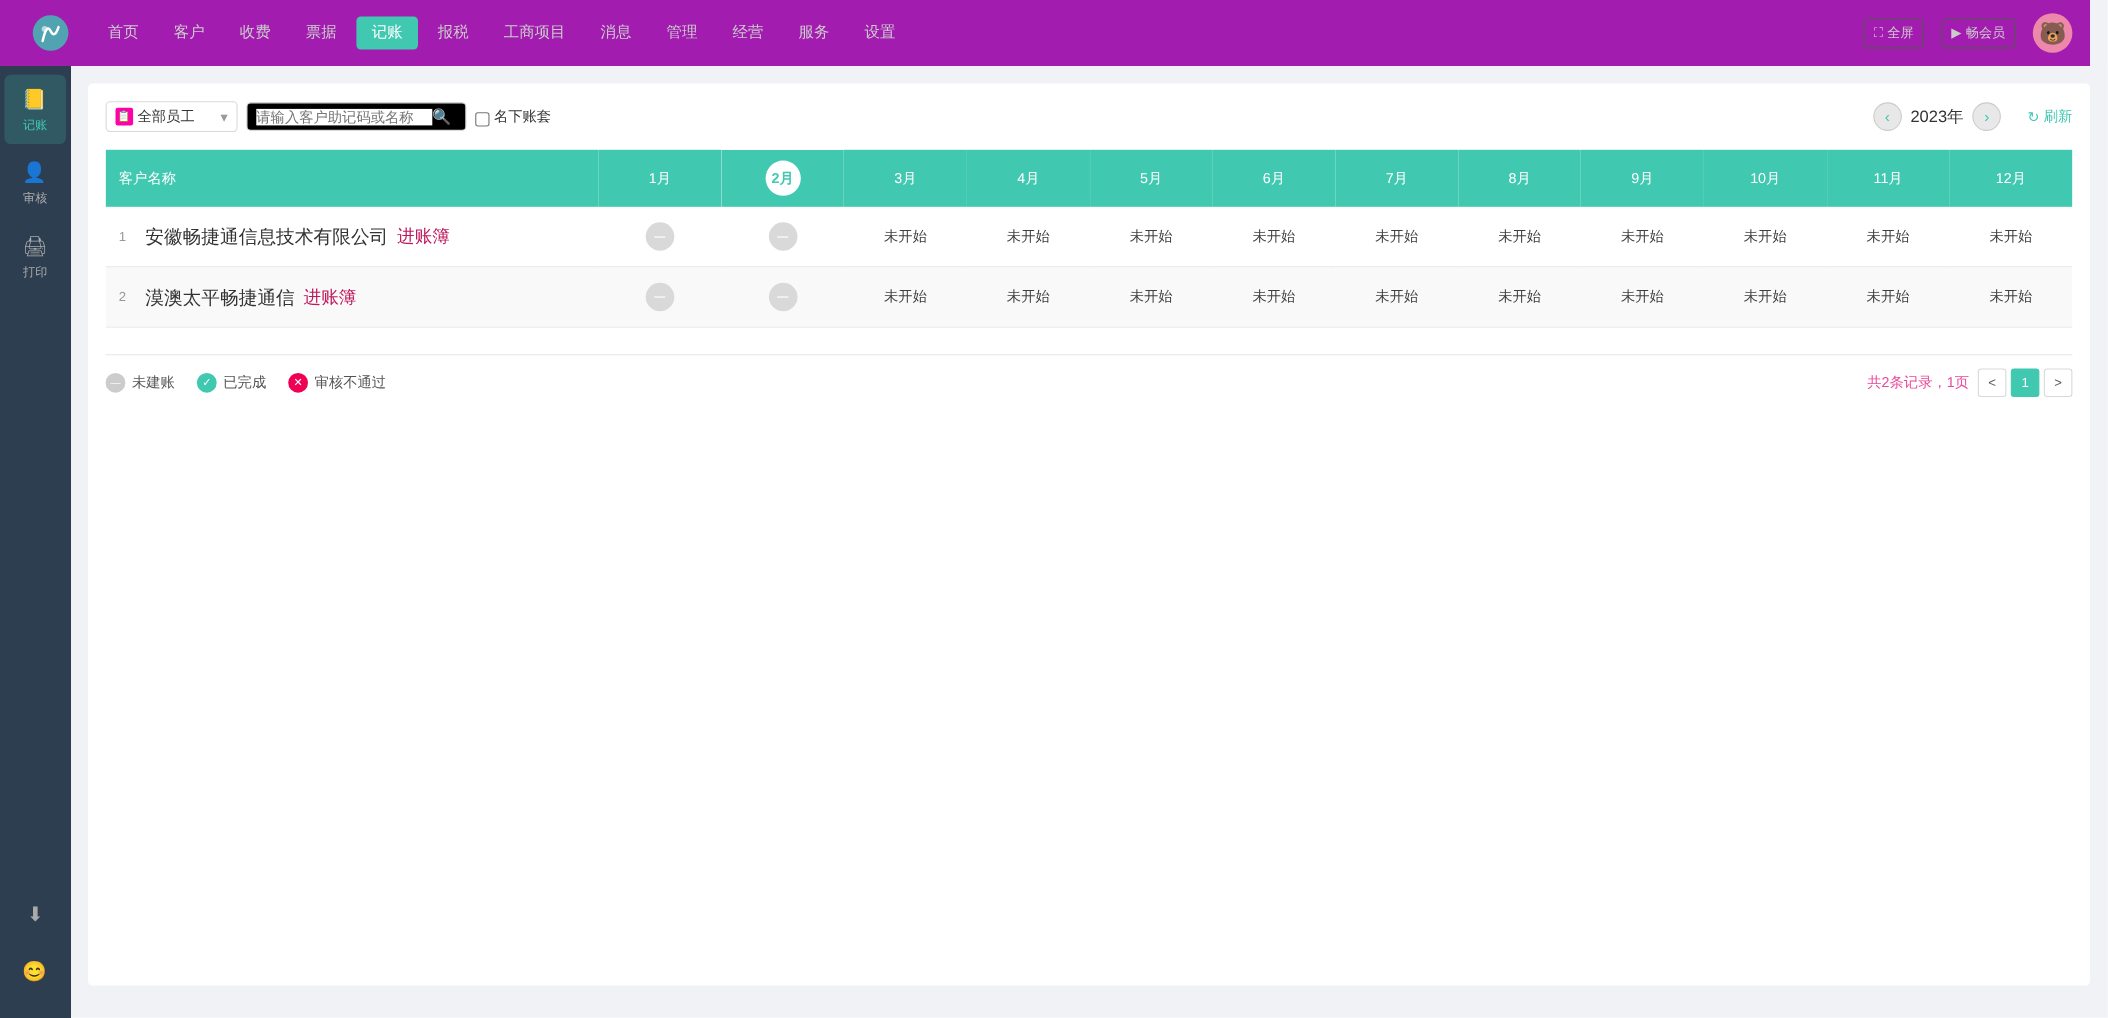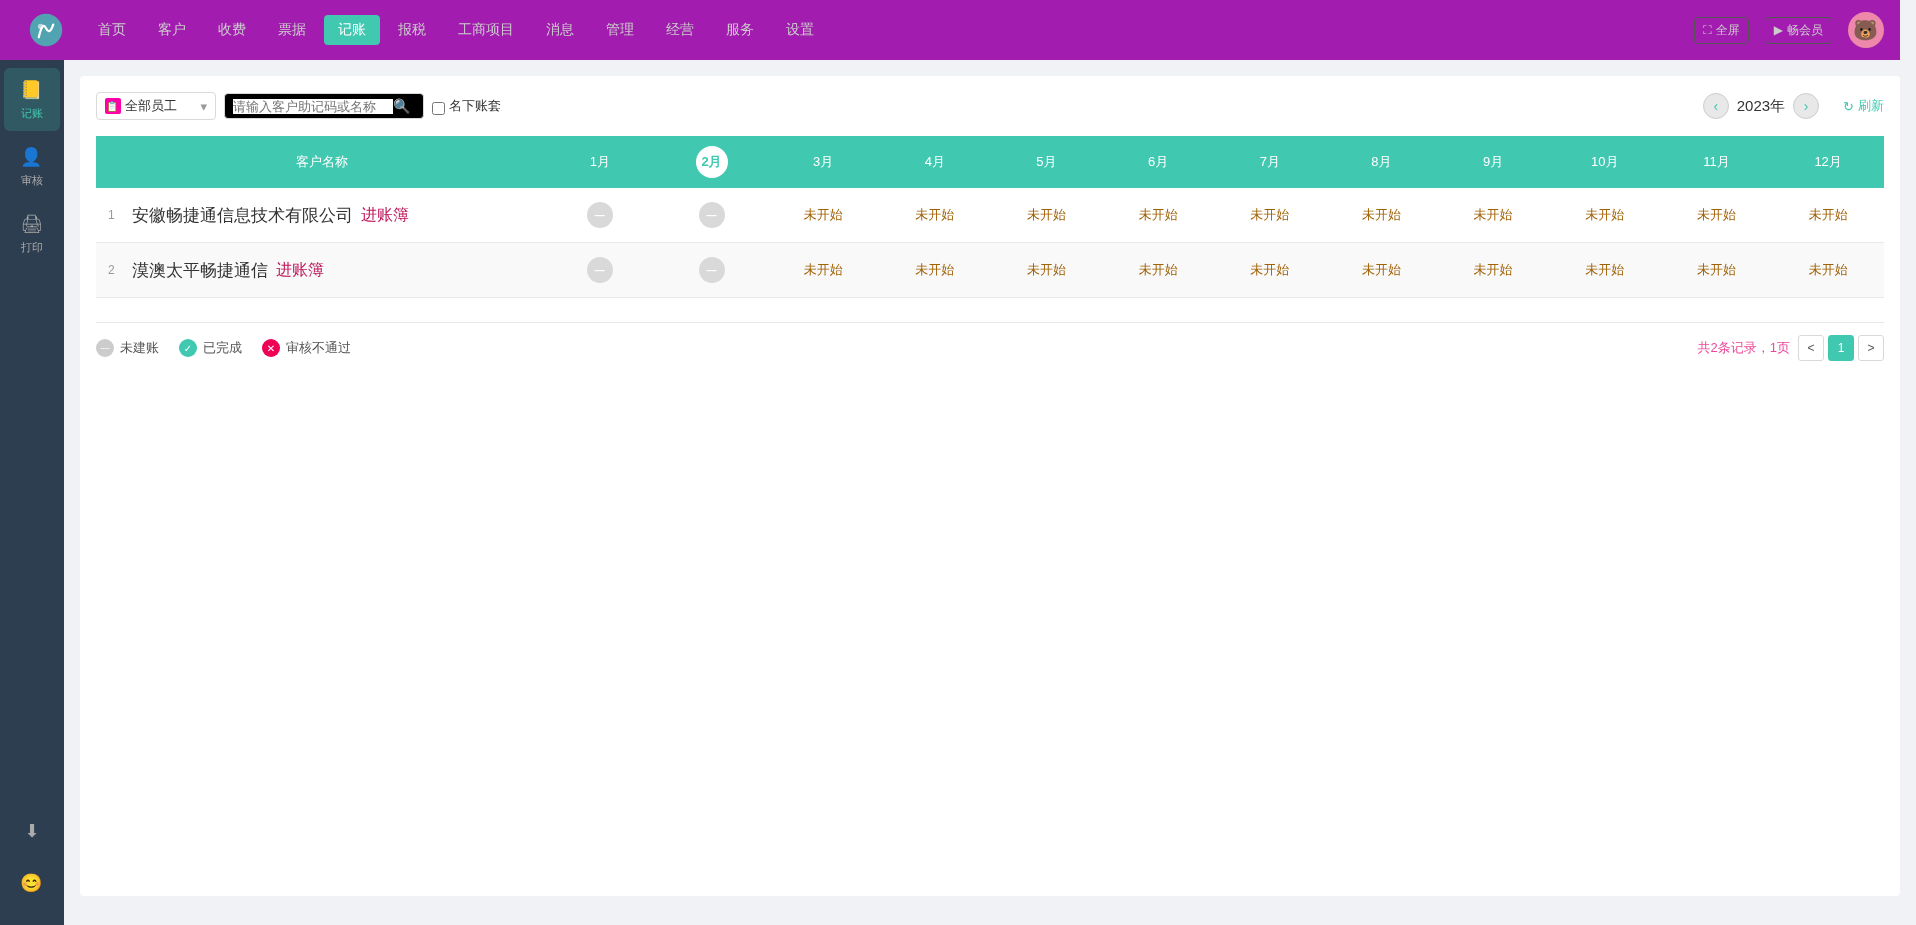--- a/index.html
+++ b/index.html
@@ -321,21 +321,21 @@
       color: #fff;
       font-size: 16px;
       font-weight: bold;
     }
     .status-dash::after {
       content: '—';
       font-size: 10px;
       color: #fff;
     }
     .not-started {
-      color: #a16207;
+      color: #404040;
       font-size: 13px;
       text-align: center;
     }
 
     
     .table-footer {
       display: flex;
       align-items: center;
       justify-content: space-between;
       margin-top: 24px;
@@ -513,21 +513,21 @@
       <div class="refresh-btn">
         <span>↻</span>
         <span>刷新</span>
       </div>
     </div>
 
     <div class="table-wrapper">
       <table class="account-table">
         <thead>
           <tr>
-            <th style="text-align:center;padding-left:12px;">客户名称</th>
+            <th style="text-align:left;padding-left:12px;">客户名称</th>
             <th class="month-header">1月</th>
             <th class="month-header current">
               <span class="month-circle">2月</span>
             </th>
             <th class="month-header">3月</th>
             <th class="month-header">4月</th>
             <th class="month-header">5月</th>
             <th class="month-header">6月</th>
             <th class="month-header">7月</th>
             <th class="month-header">8月</th>

